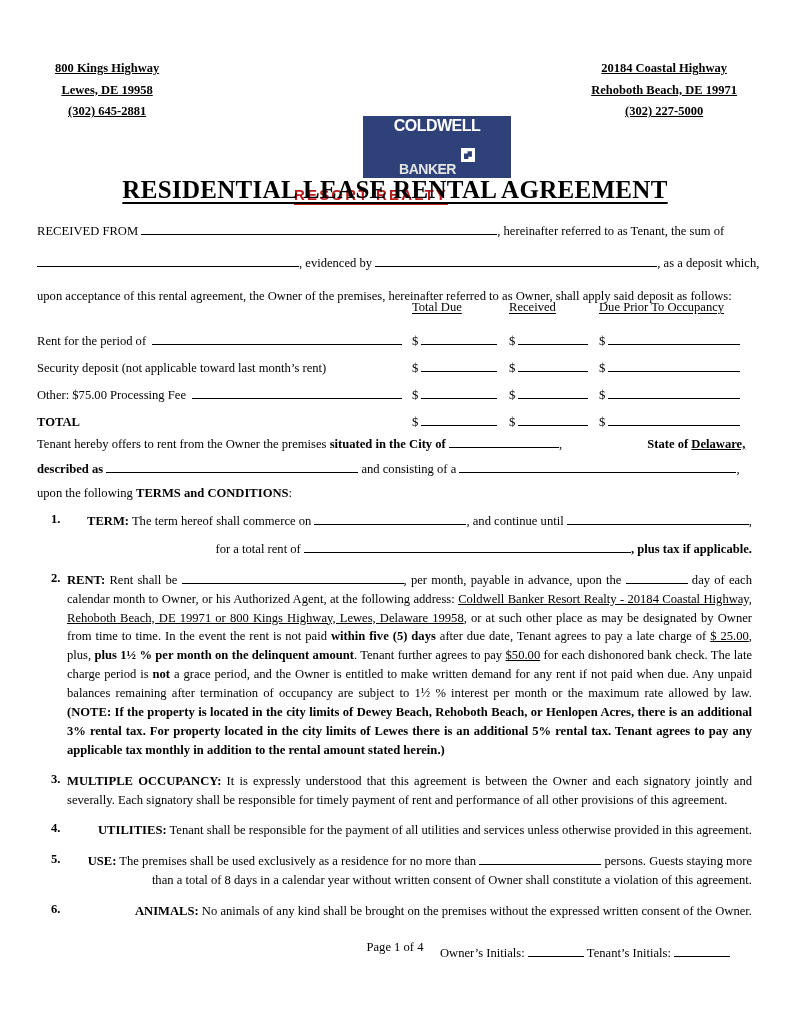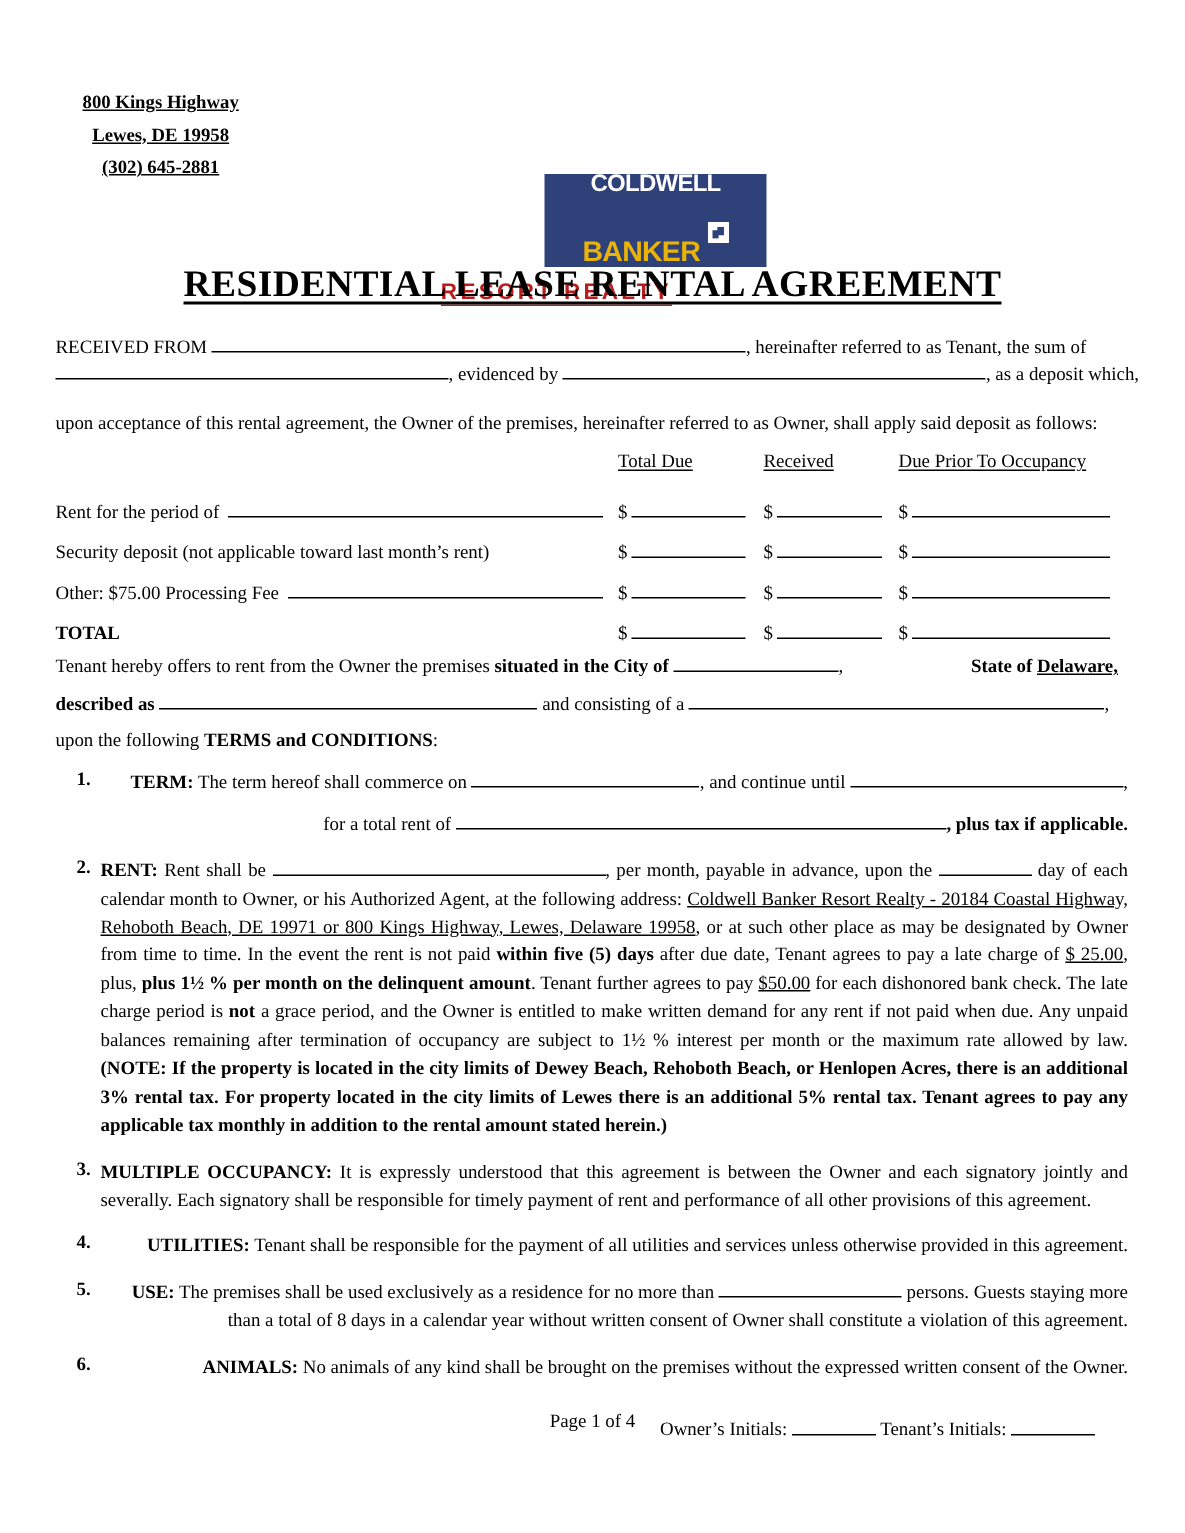--- a/index.html
+++ b/index.html
@@ -65,24 +65,24 @@
     letter-spacing: -0.5px;
     line-height: 1.02;
   }
   .logo-line2row {
     display: flex;
     align-items: center;
     gap: 5px;
     line-height: 1.02;
   }
   .logo-line2 {
-    color: #eab308;
+    color: #e5e5e5;
     font-family: "Liberation Sans", "DejaVu Sans", sans-serif;
     font-weight: bold;
-    font-size: 19px;
+    font-size: 14px;
     letter-spacing: -0.5px;
     margin-top: 28px;
   }
   .logo-emblem {
     width: 14px;
     height: 14px;
     background: #ffffff;
     position: relative;
   }
   .logo-emblem::after {
@@ -259,20 +259,25 @@
 <body>
 
 <div class="page">
 
   <div class="letterhead">
     <div class="addr-block addr-left">
       <div>800 Kings Highway</div>
       <div>Lewes, DE 19958</div>
       <div>(302) 645-2881</div>
     </div>
+    <div class="addr-block addr-right">
+      <div>20184 Coastal Highway</div>
+      <div>Rehoboth Beach, DE 19971</div>
+      <div>(302) 227-5000</div>
+    </div>
   </div>
 
   <div class="logo-wrap">
     <div class="logo-box">
       <div class="logo-line1">COLDWELL</div>
       <div class="logo-line2row">
         <div class="logo-line2">BANKER</div>
         <div class="logo-emblem"></div>
       </div>
     </div>
@@ -281,21 +286,21 @@
   <div class="resort-realty">RESORT REALTY</div>
 
   <div class="doc-title">RESIDENTIAL LEASE RENTAL AGREEMENT</div>
 
   <div class="body-area">
     <div class="para">
       <div class="p-row">
         <span>RECEIVED FROM</span>
         <span class="fill" style="width:356px"></span><span>, hereinafter referred to as Tenant, the sum of</span>
       </div>
-      <div class="p-row" style="">
+      <div class="p-row" style="margin-top:14px">
         <span class="fill" style="width:262px"></span><span>, evidenced by</span>
         <span class="fill" style="width:282px"></span><span>, as a deposit which,</span>
       </div>
       <div class="p-row" style="margin-top:14px">upon acceptance of this rental agreement, the Owner of the premises, hereinafter referred to as Owner, shall apply said deposit as follows:</div>
     </div>
   </div>
 
   <div class="money-table">
     <div class="mt-head">
       <div class="sp"></div>

